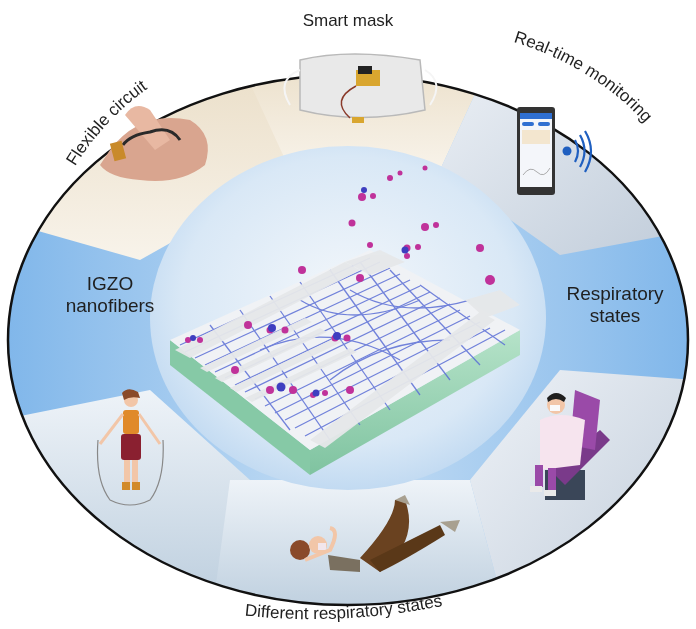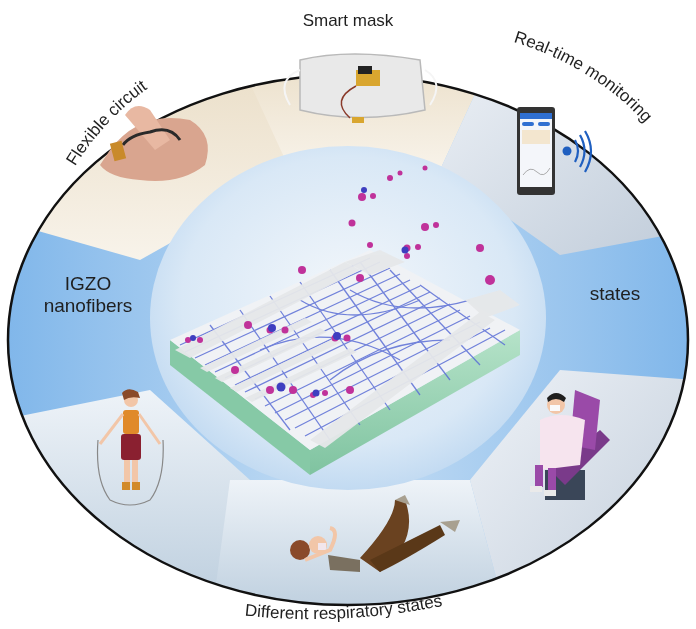--- a/index.html
+++ b/index.html
@@ -238,21 +238,22 @@
   <text font-size="17" fill="#1f1f1f">
     <textPath href="#arcTopRight" startOffset="6%">Real-time monitoring</textPath>
   </text>
 
   <path id="arcBottom" d="M240,615 Q350,628 470,600" fill="none"></path>
   <text font-size="17" fill="#1f1f1f">
     <textPath href="#arcBottom" startOffset="2%">Different respiratory states</textPath>
   </text>
 </svg>
 
-  <div class="center-label" style="left:18px; top:273px; width:140px;">
+  <div class="center-label" style="left:40px; top:273px; width:140px;">
     <div>IGZO</div>
     <div>nanofibers</div>
   </div>
 
   <div class="center-label" style="left:545px; top:283px; width:140px;">
+    <div>Respiratory</div>
     <div>states</div>
   </div>
 </div>
 
 </body></html>

